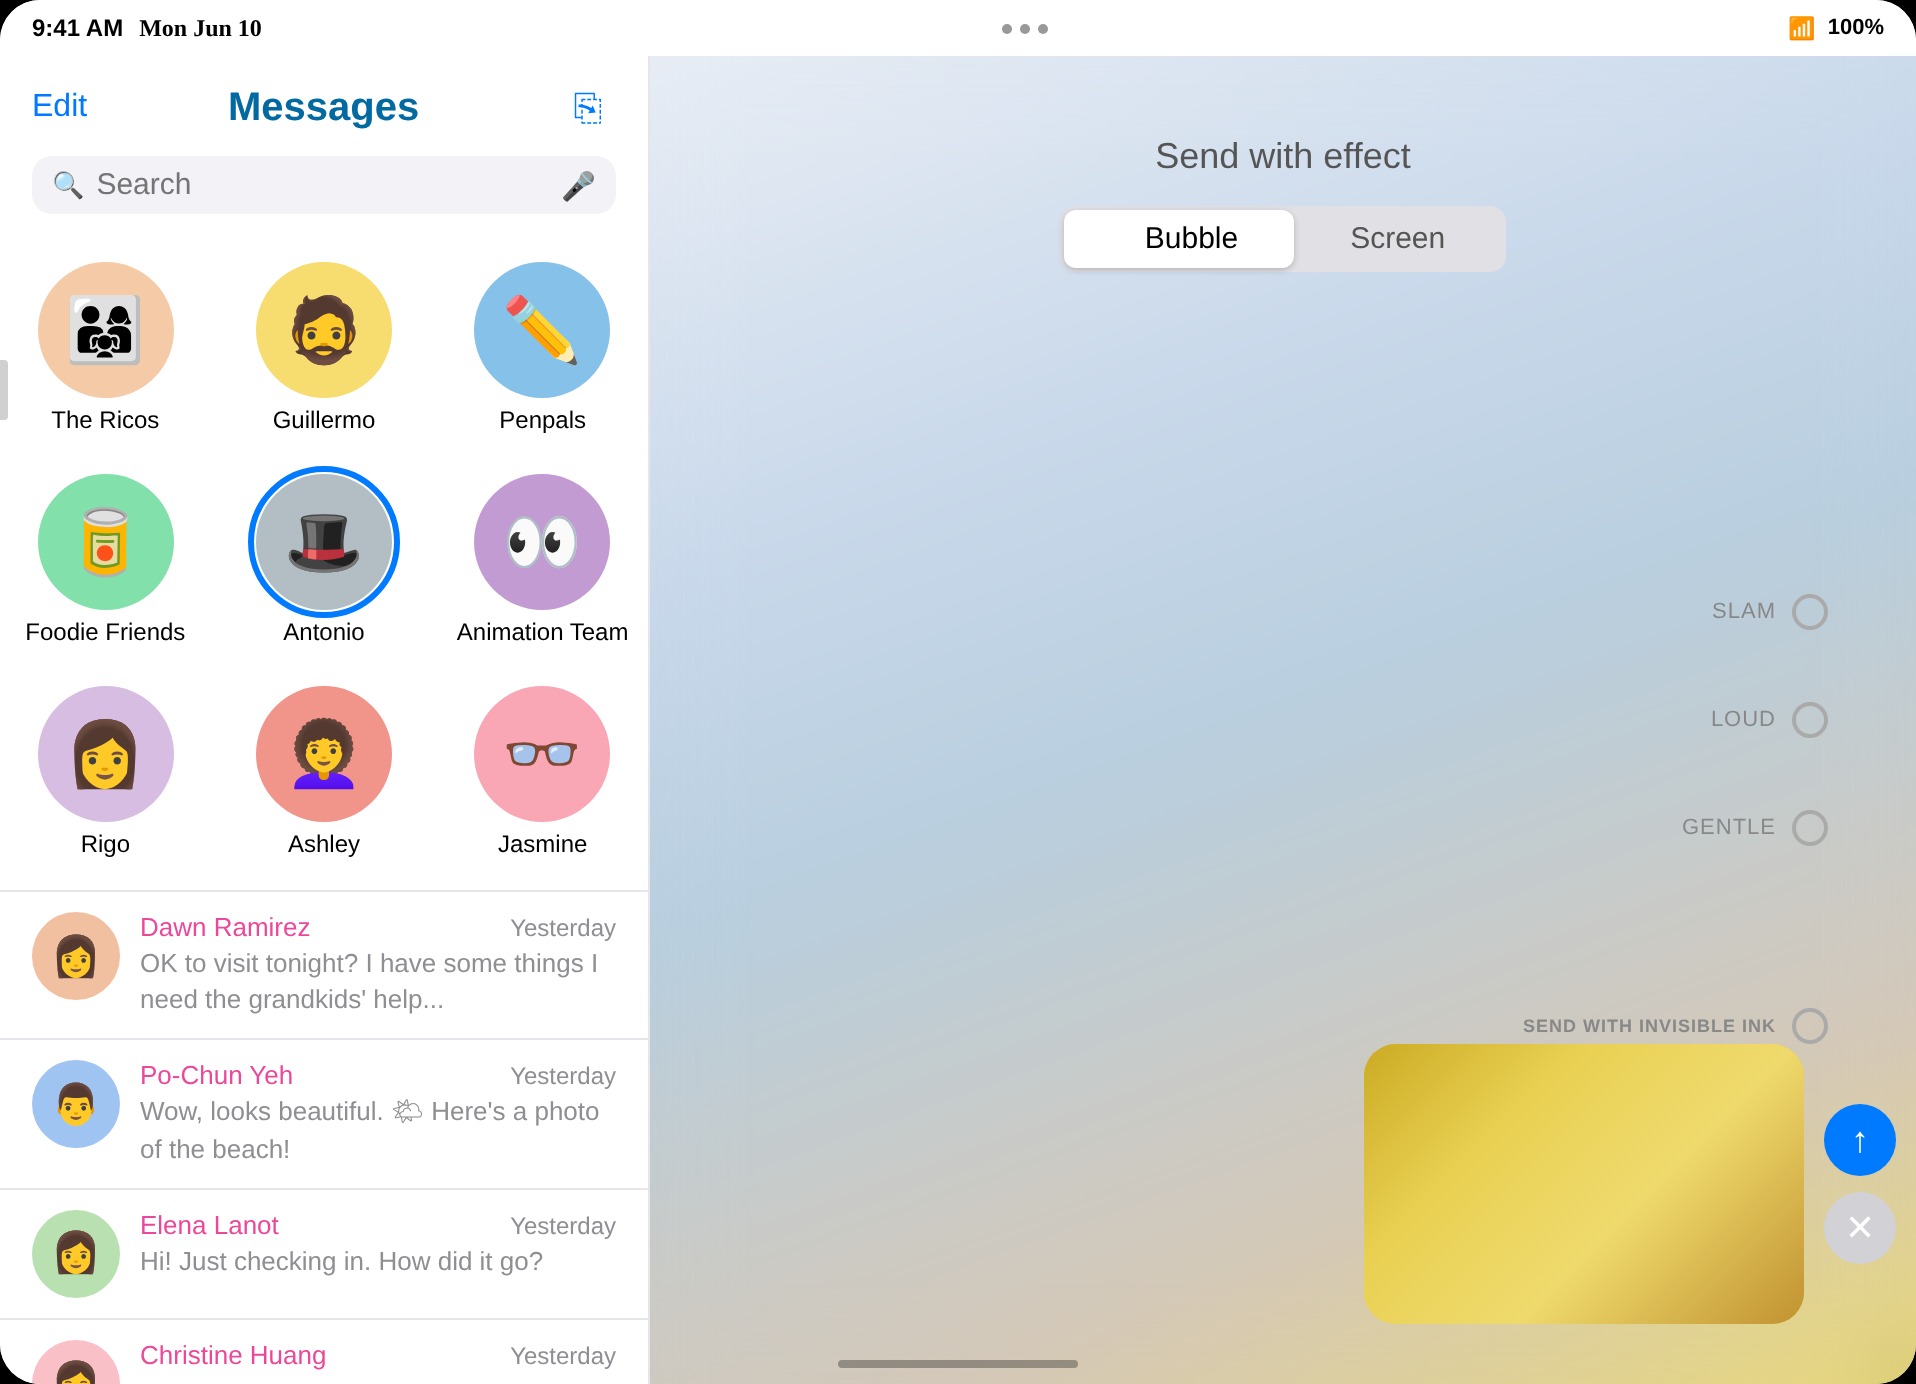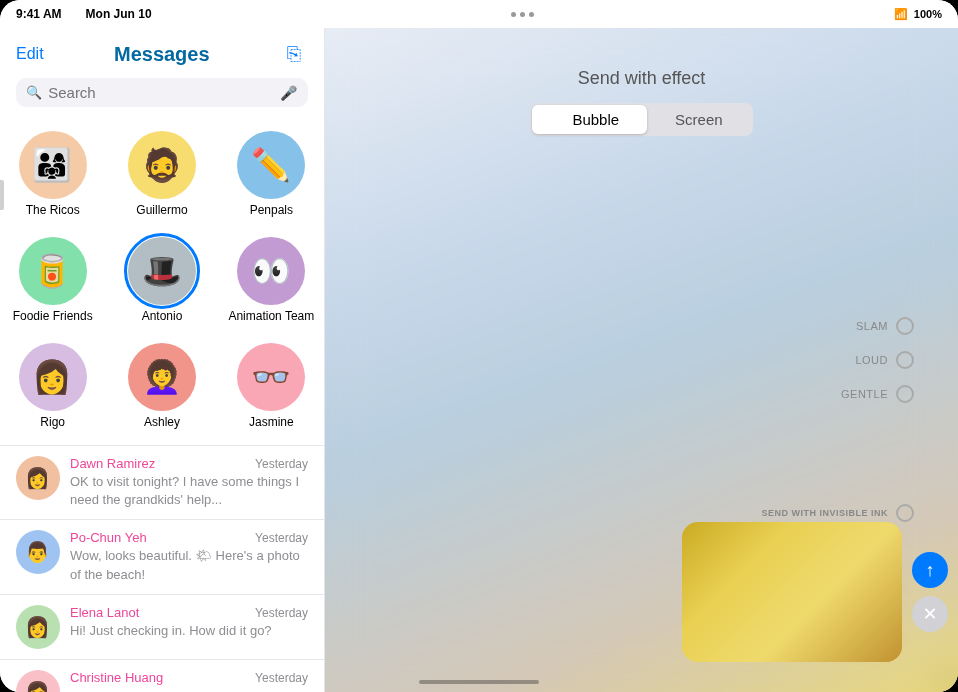--- a/index.html
+++ b/index.html
@@ -263,21 +263,21 @@
     }
 
     
     .effect-options {
       position: absolute;
       right: 44px;
       top: 50%;
       transform: translateY(-50%);
       display: flex;
       flex-direction: column;
-      gap: 16px;
+      gap: 36px;
       align-items: flex-end;
     }
     .effect-option {
       display: flex;
       align-items: center;
       gap: 8px;
       cursor: pointer;
     }
     .effect-label {
       font-size: 11px;
@@ -353,21 +353,21 @@
     }
   </style>
 </head>
 <body>
 
 <div class="device">
 
   <div class="status-bar">
     <div class="status-bar-left">
       <span>9:41 AM</span>
-      <span style="margin-left:20px;">Mon Jun 10</span>
+      <span style="margin-left:4px;font-family:Liberation Serif, serif;">Mon Jun 10</span>
     </div>
     <div class="dot-group">
       <div class="top-dot"></div>
       <div class="top-dot"></div>
       <div class="top-dot"></div>
     </div>
     <div class="status-bar-right">
       <span>📶</span>
       <span>100%</span>
     </div>

